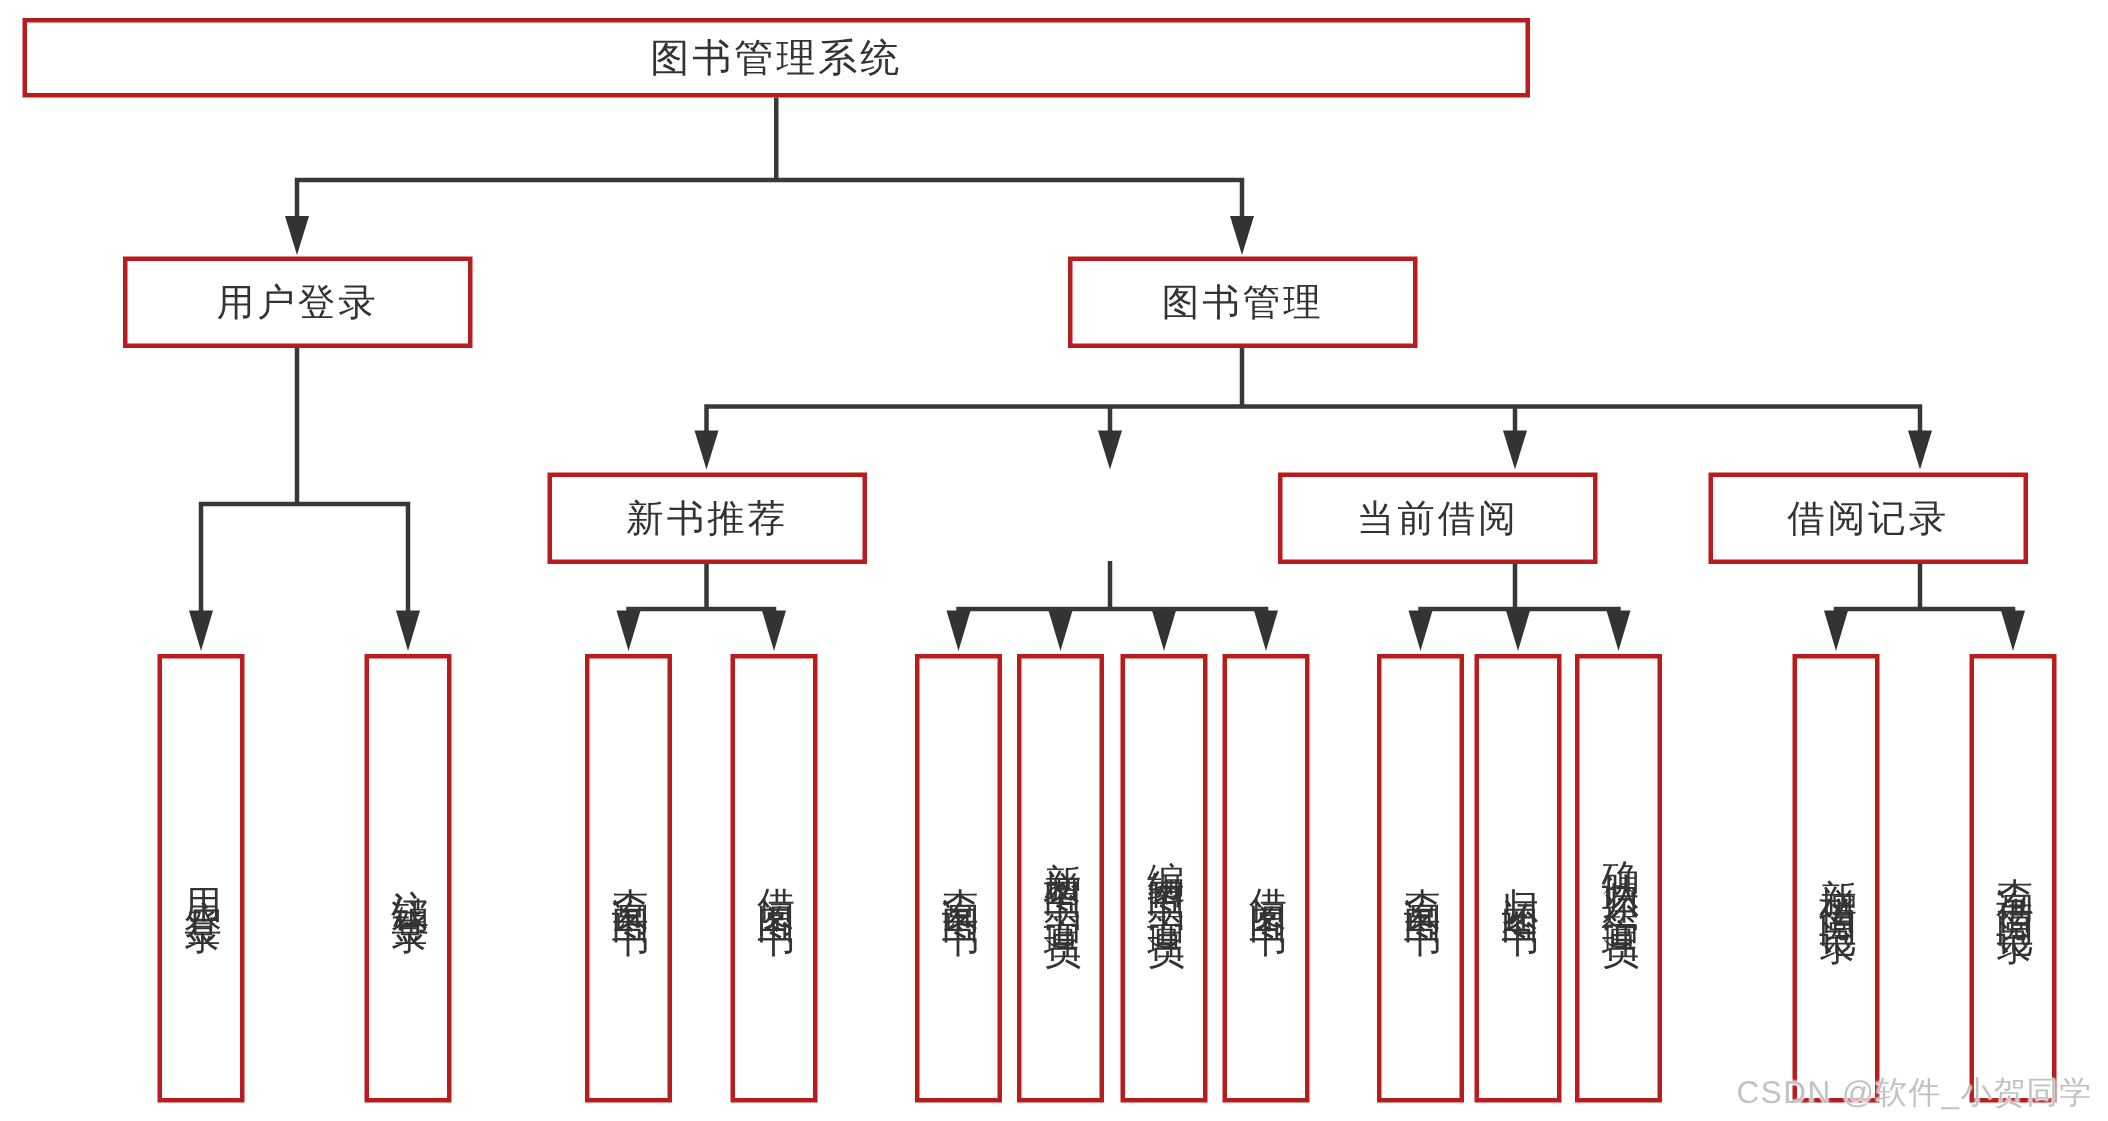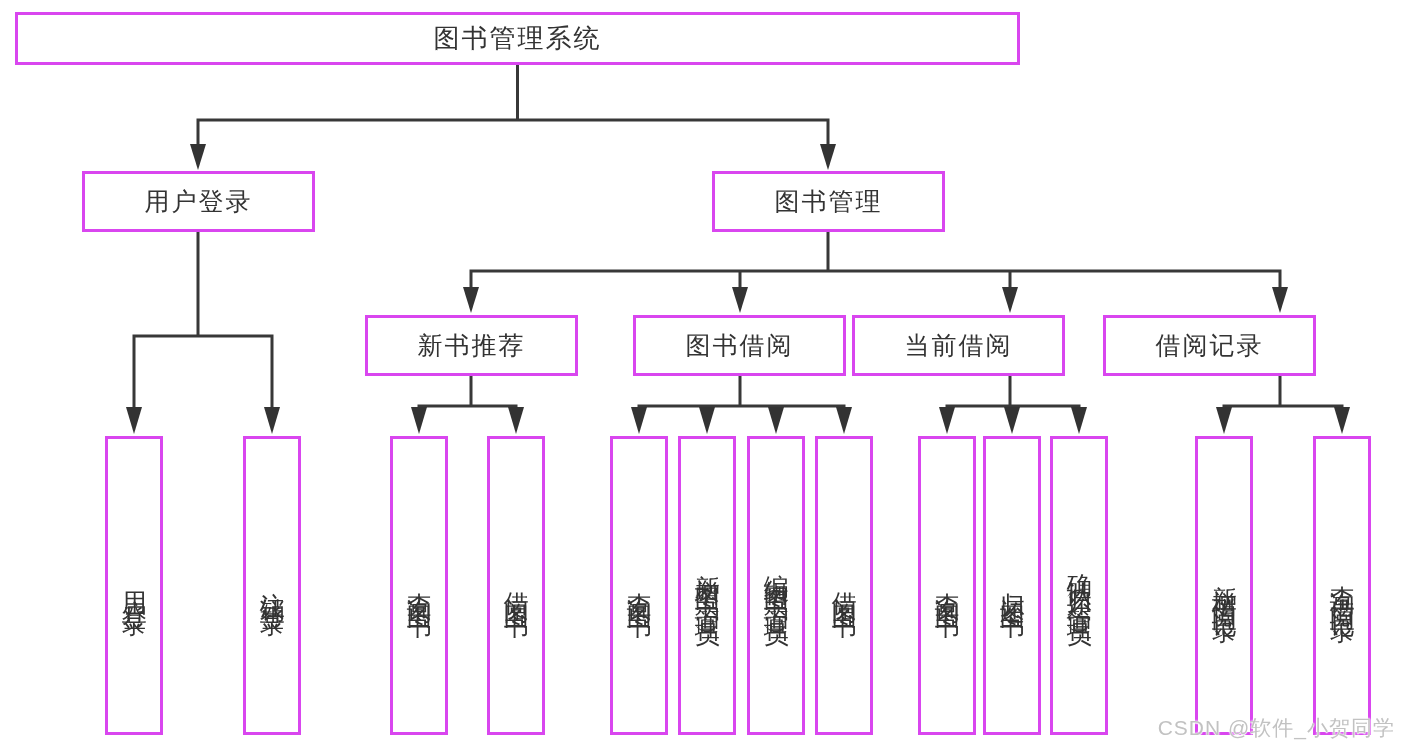--- a/index.html
+++ b/index.html
@@ -22,21 +22,21 @@
     fill: none;
   }
   svg.connectors polygon {
     fill: #333333;
     stroke: none;
   }
   .node {
     position: absolute;
     box-sizing: border-box;
     background: #ffffff;
-    border: 3px solid #d946ef;
+    border: 3px solid #b91c1c;
     display: flex;
     align-items: center;
     justify-content: center;
     color: #333333;
   }
   .hlabel {
     font-size: 25px;
     letter-spacing: 2px;
     white-space: nowrap;
   }
@@ -122,27 +122,24 @@
   <div class="node l2 l2a">
     <span class="hlabel">用户登录</span>
   </div>
   <div class="node l3" style="left:365px">
     <span class="hlabel">新书推荐</span>
   </div>
 
   <div class="node l2 l2b">
     <span class="hlabel">图书管理</span>
   </div>
-  <div class="node l3" style="left:633px">
-    <span class="hlabel">图书借阅</span>
-  </div>
   <div class="node l3" style="left:852px">
     <span class="hlabel">当前借阅</span>
   </div>
-  <div class="node l3" style="left:1103px">
+  <div class="node l3" style="left:1139px">
     <span class="hlabel">借阅记录</span>
   </div>
 
   <div class="node leaf" style="left:105px">
     <span class="vtext">用户登录</span>
   </div>
   <div class="node leaf" style="left:243px">
     <span class="vtext">注销登录</span>
   </div>
   <div class="node leaf" style="left:390px">

